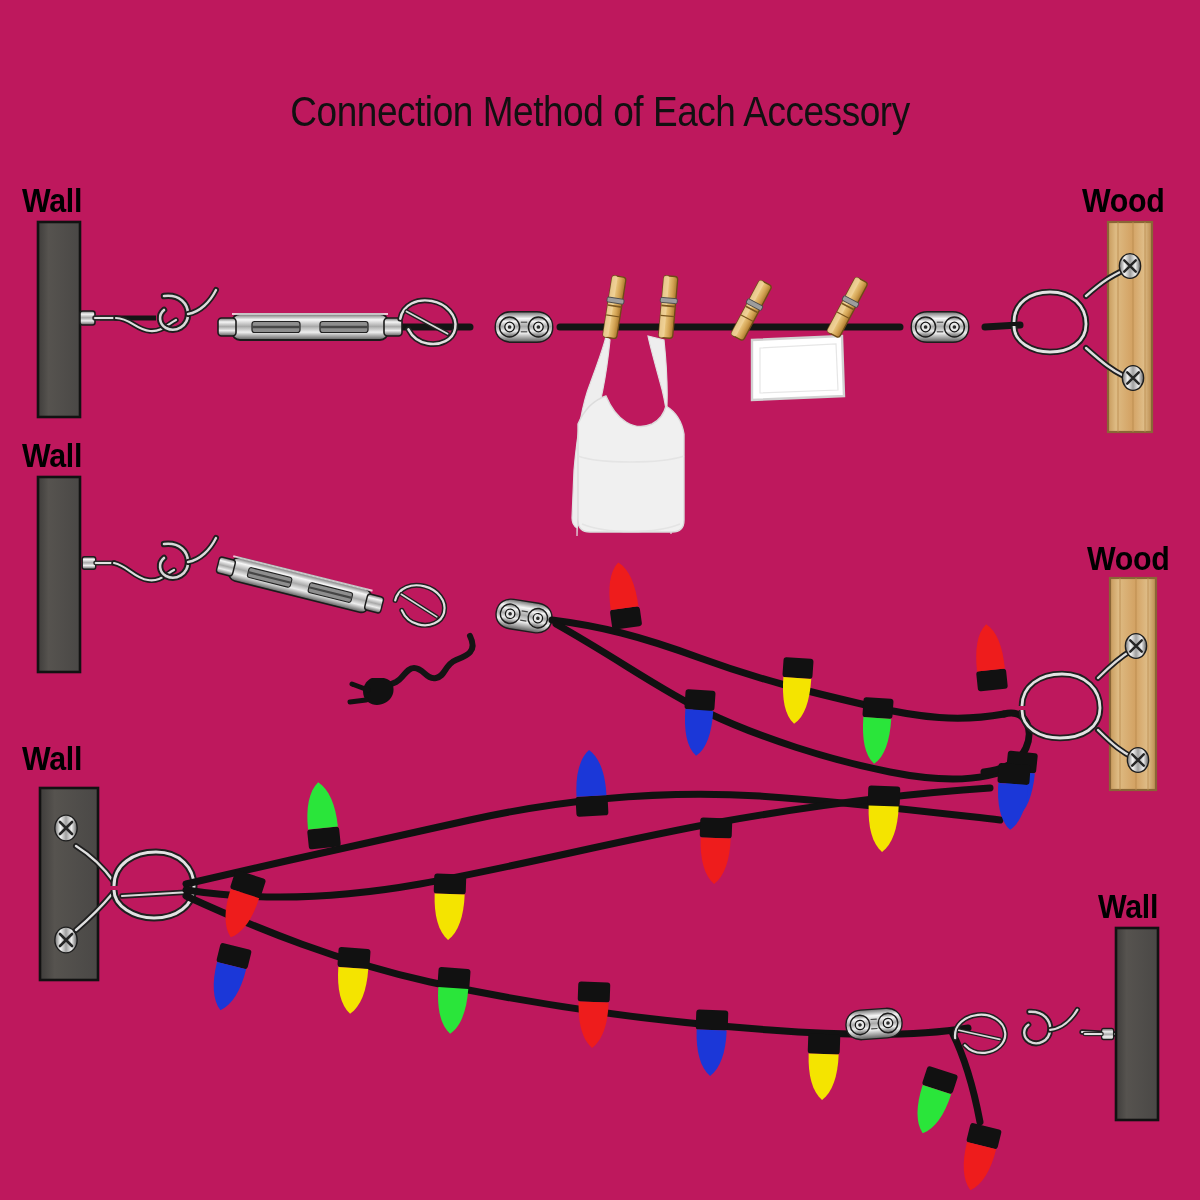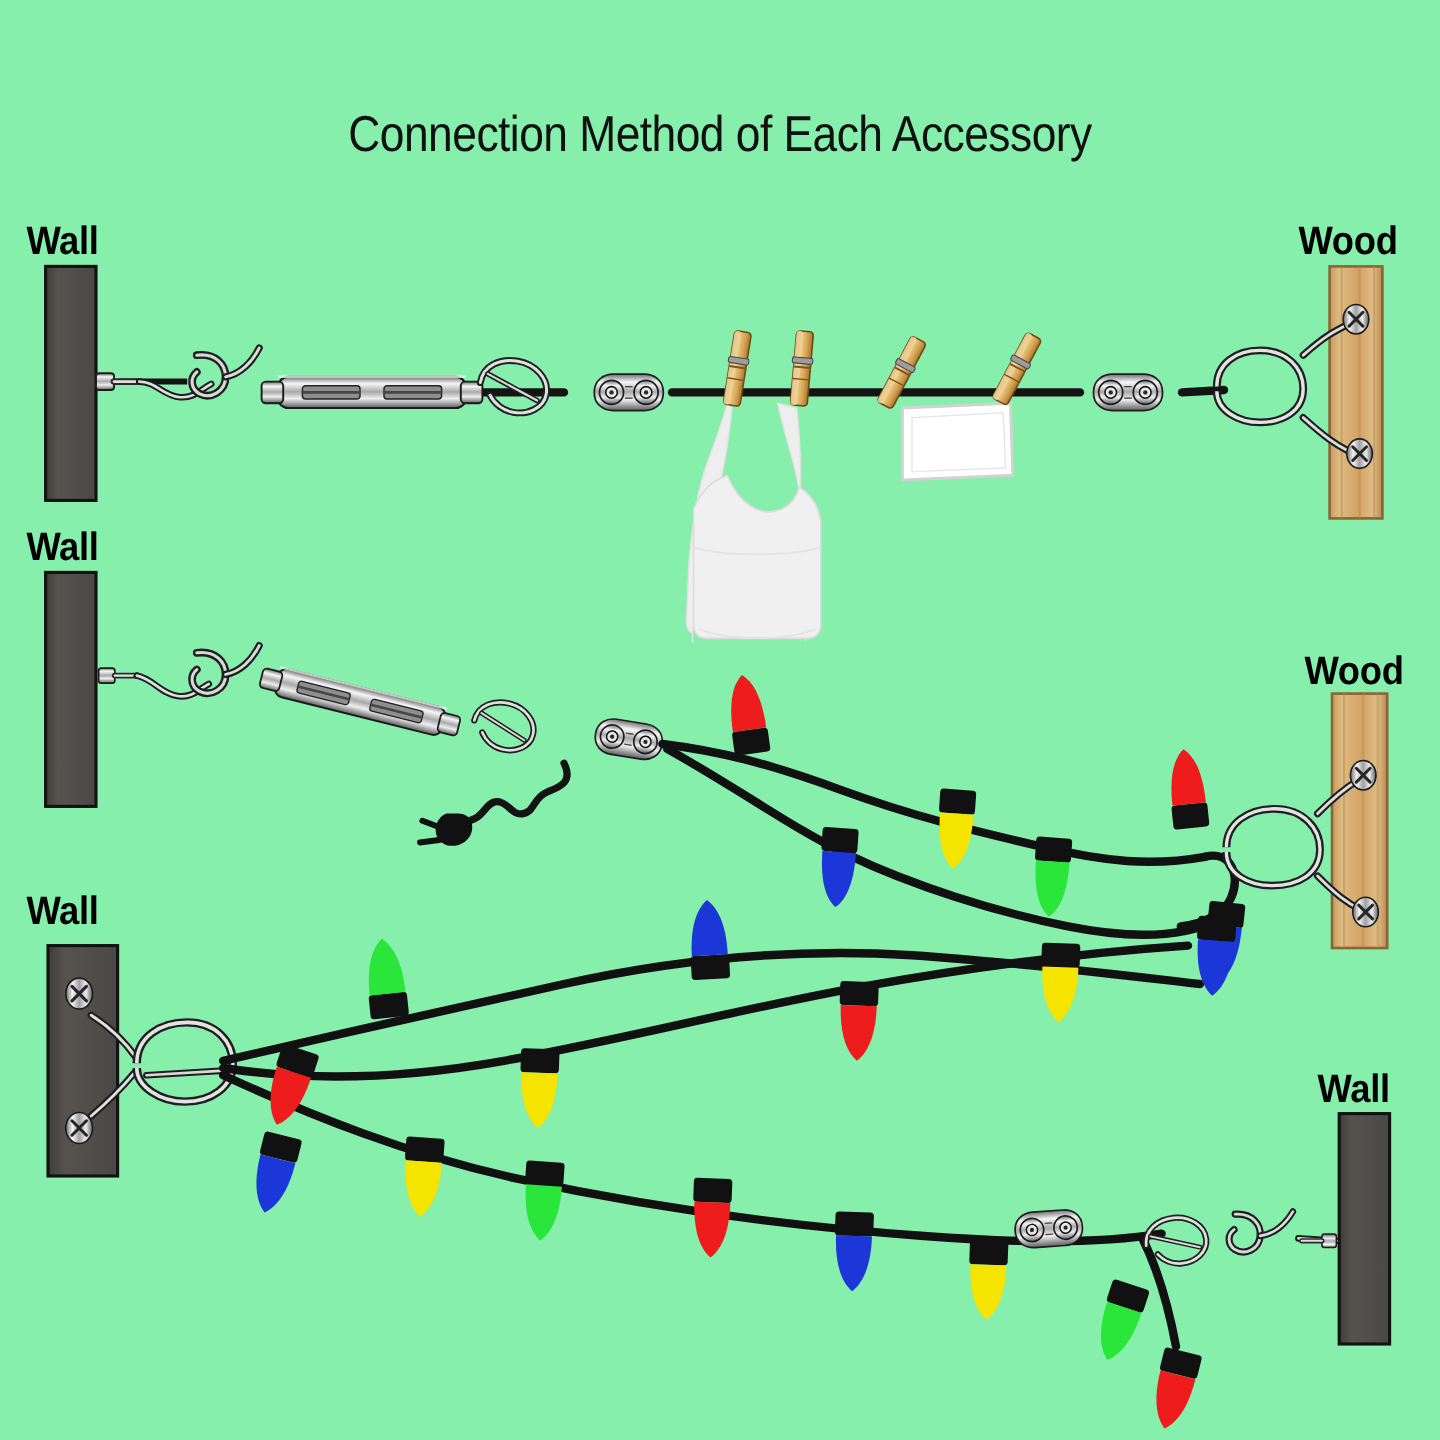--- a/index.html
+++ b/index.html
@@ -8,21 +8,21 @@
     padding: 0;
     background: #ffffff;
   }
   body {
     font-family: "Liberation Sans", sans-serif;
   }
   #stage {
     position: relative;
     width: 1200px;
     height: 1200px;
-    background: #86efac;
+    background: #be185d;
     overflow: hidden;
   }
   #diagram-title {
     position: absolute;
     left: 0;
     top: 88px;
     width: 1200px;
     text-align: center;
     font-family: "Liberation Sans", sans-serif;
     font-size: 42px;

